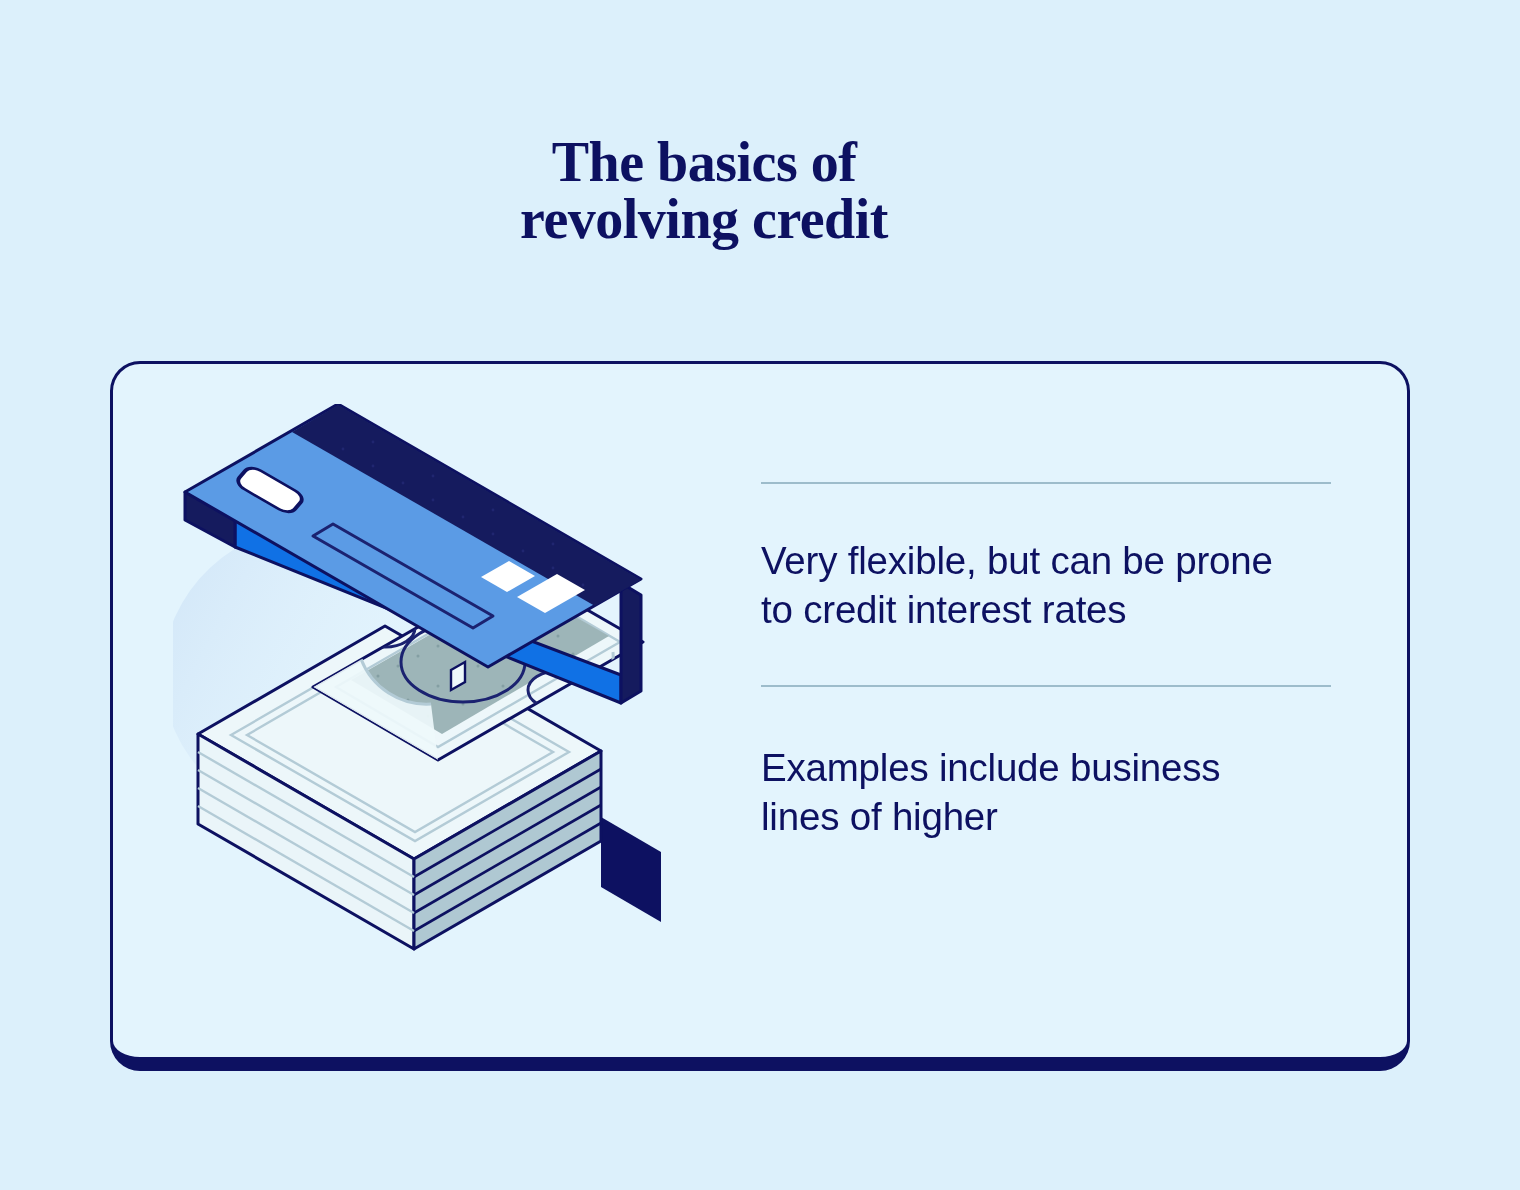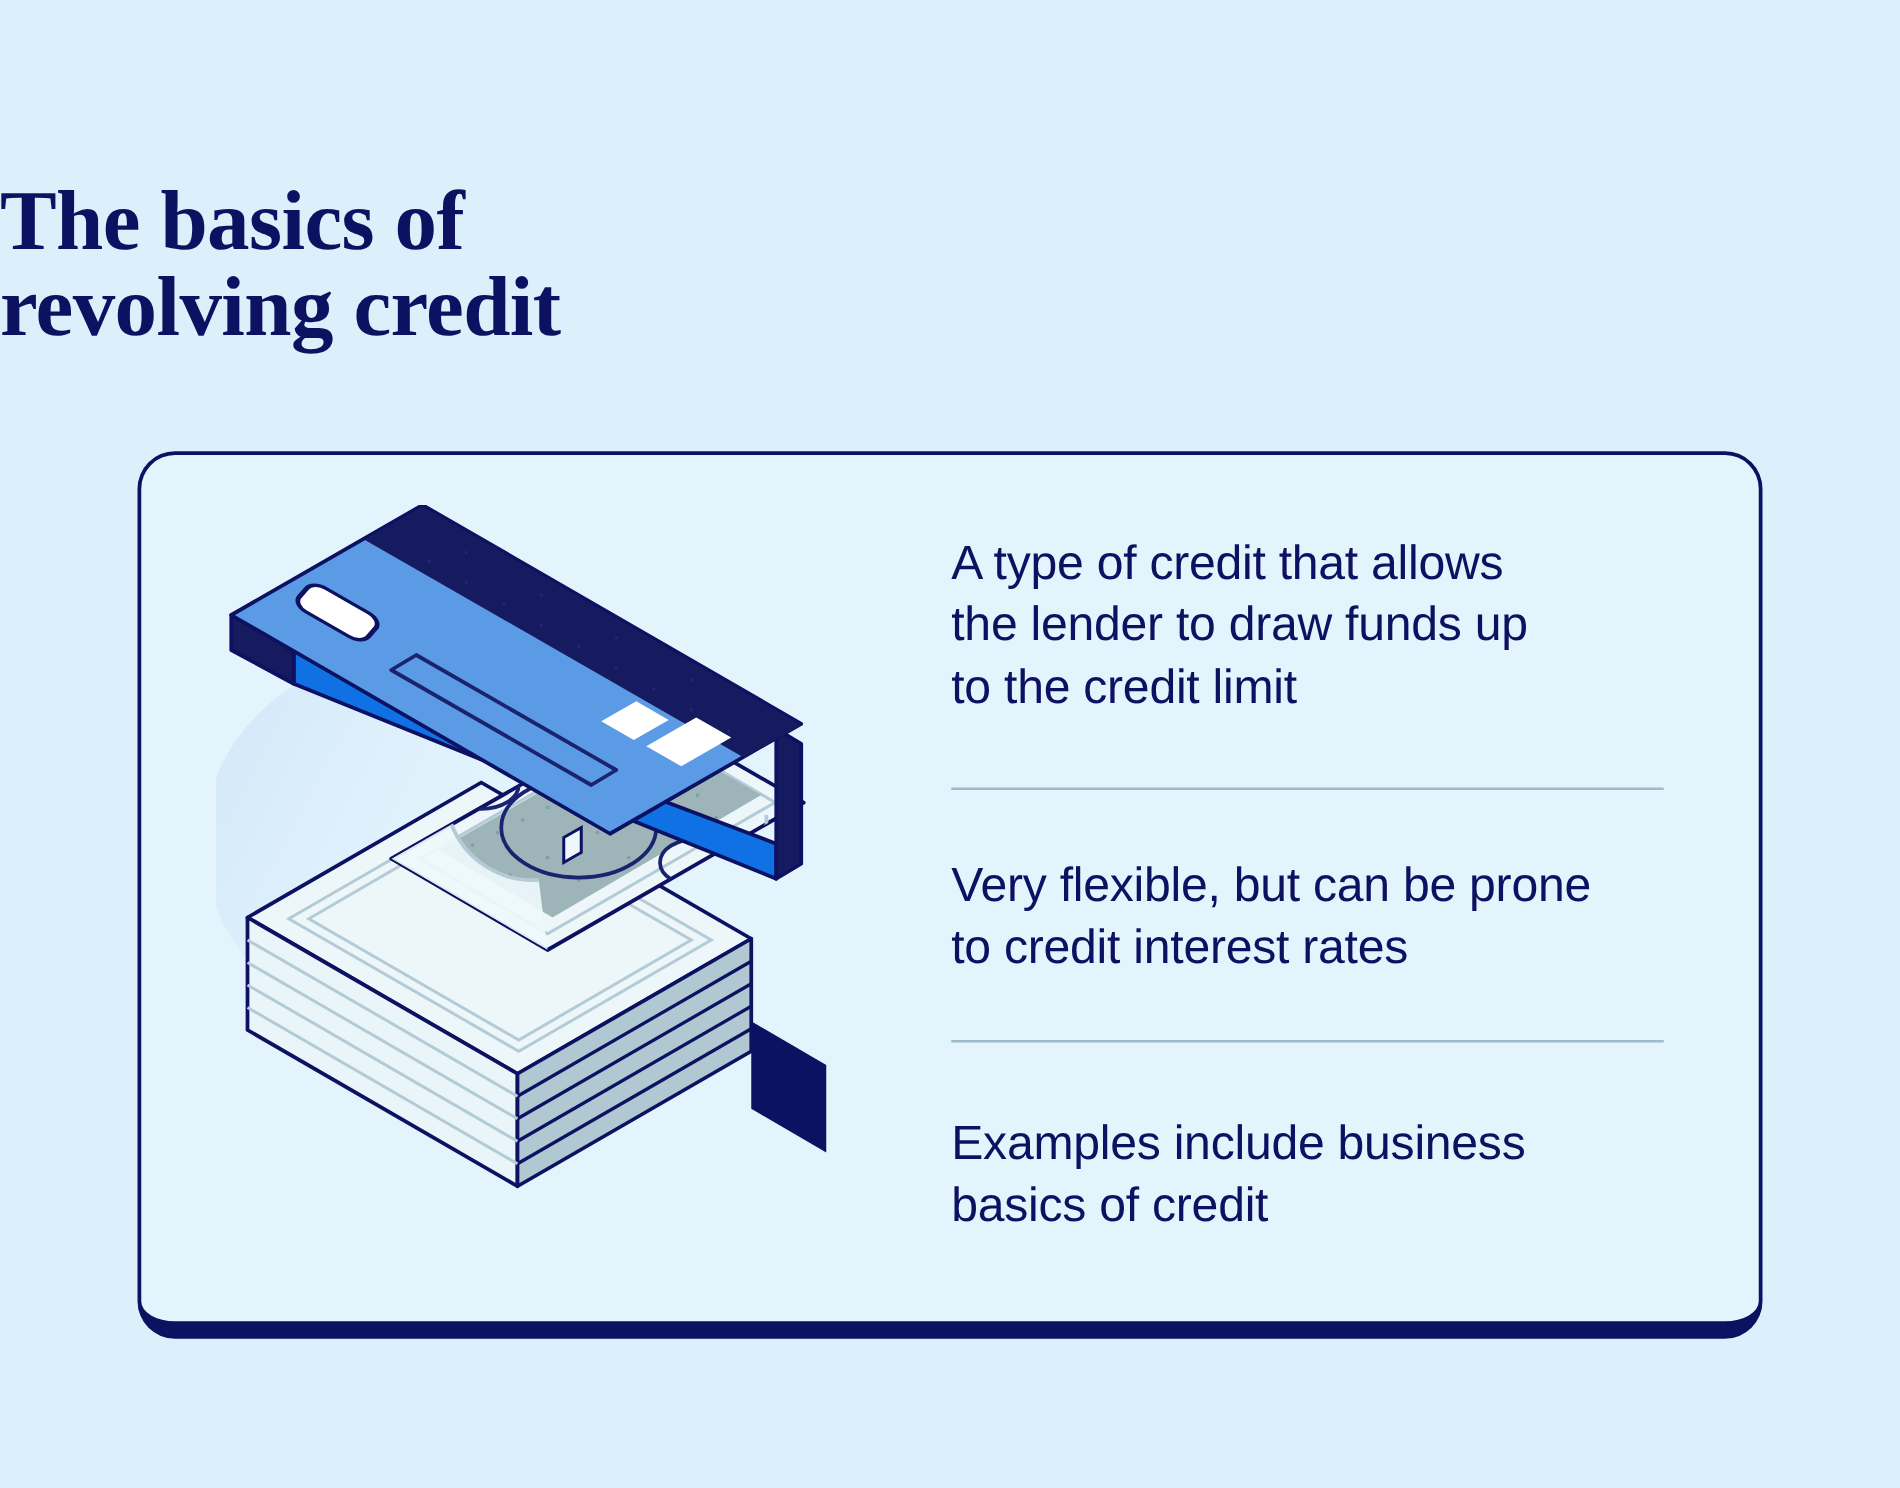--- a/index.html
+++ b/index.html
@@ -14,23 +14,24 @@
     overflow: hidden;
     position: relative;
   }
 
   
   #page-title {
     position: absolute;
     top: 96px;
     left: 0;
     width: 1408px;
+    text-align: center;
     font-family: "Liberation Serif", serif;
     font-weight: bold;
-    font-size: 68px;
+    font-size: 56px;
     line-height: 1.02;
     letter-spacing: -0.5px;
     color: #0d1161;
     white-space: pre-line;
   }
 
   
   #content-panel {
     position: absolute;
     left: 110px;
@@ -201,32 +202,29 @@
       <rect x="-24" y="-14" width="48" height="28" rx="9" transform="translate(97,86) skewY(30) skewX(-30) scale(1.15,1)" fill="#ffffff" stroke="#0d1161" stroke-width="3"></rect>
 
       <polygon points="140,132 160,120 320,212 300,224" fill="none" stroke="#1b2270" stroke-width="3" stroke-linejoin="round"></polygon>
 
       <polygon points="278,266 292,258 292,278 278,286" fill="#eef8fb" stroke="#0d1161" stroke-width="2.4"></polygon>
     </svg>
   </div>
 
   <div id="facts-list">
 
-    <div class="fact-item">A type of credit that allows
-the lender to draw funds up
-to the credit limit</div>
 
     <div class="fact-sp-1"></div>
     <hr class="fact-divider">
     <div class="fact-sp-2"></div>
 
     <div class="fact-item">Very flexible, but can be prone
 to credit interest rates</div>
 
     <div class="fact-sp-3"></div>
     <hr class="fact-divider">
     <div class="fact-sp-4"></div>
 
     <div class="fact-item">Examples include business
-basics of credit</div>
+lines of higher</div>
   </div>
 
 </section>
 
 </body></html>

